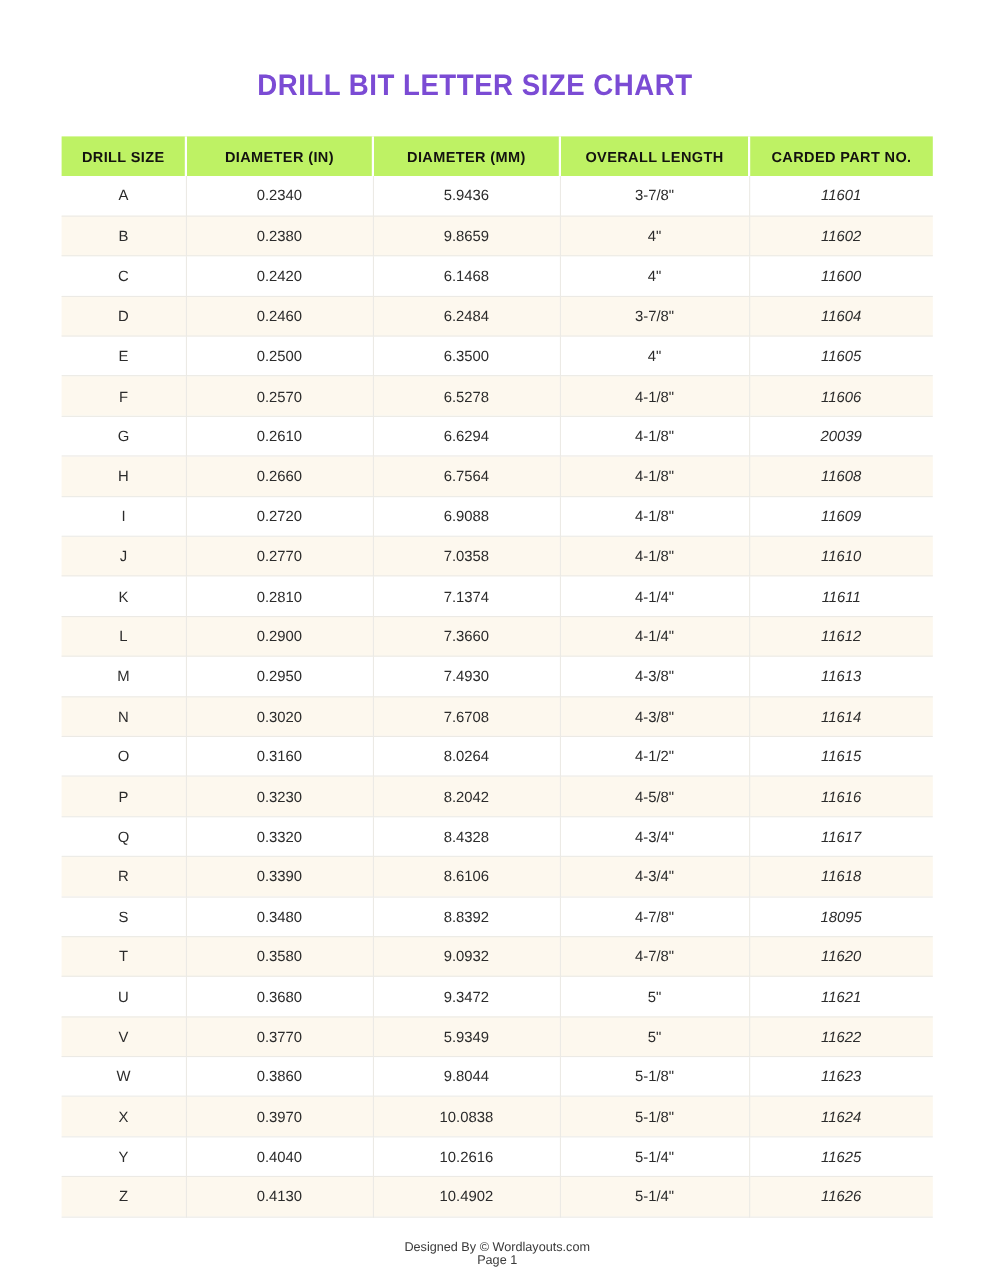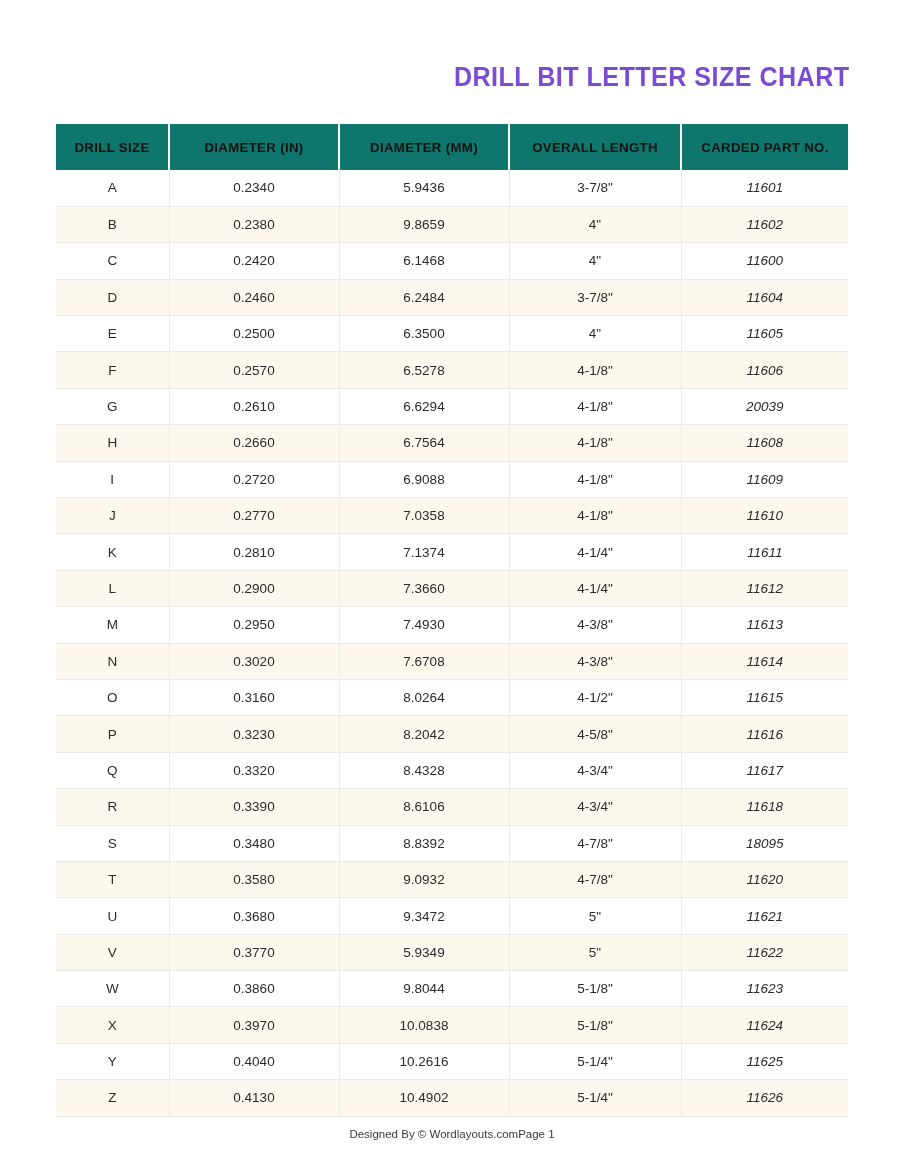--- a/index.html
+++ b/index.html
@@ -21,21 +21,21 @@
     height: 1165px;
     box-sizing: border-box;
   }
 
   
   .title-wrap {
     position: absolute;
     top: 62px;
     left: 0;
     width: 864px;
-    text-align: right;
+    text-align: center;
   }
   .chart-title {
     display: inline-block;
     font-size: 27px;
     font-weight: bold;
     letter-spacing: 0.5px;
     color: #7b4bd4;
     transform: scaleX(0.93);
     transform-origin: center;
     white-space: nowrap;
@@ -54,26 +54,26 @@
     width: 792px;
     font-size: 13.5px;
   }
   table.drill-table col.c0 { width: 113px; }
   table.drill-table col.c1 { width: 170px; }
   table.drill-table col.c2 { width: 170px; }
   table.drill-table col.c3 { width: 172px; }
   table.drill-table col.c4 { width: 167px; }
 
   thead th {
-    background: #0f766e;
+    background: #bef264;
     color: #13120f;
     font-size: 13.2px;
     font-weight: bold;
     letter-spacing: 0.35px;
-    height: 46px;
+    height: 36px;
     text-align: center;
     vertical-align: middle;
     padding: 0 4px;
     border-right: 2px solid #ffffff;
     box-sizing: border-box;
     white-space: nowrap;
   }
   thead th:last-child { border-right: none; }
 
   tbody td {
@@ -93,24 +93,25 @@
   tbody tr.even td { background: #fdf8ee; }
   tbody tr:last-child td { border-bottom: 1px solid #eceae5; }
 
   
   .footer {
     position: absolute;
     left: 56px;
     right: 52px;
     top: 1128px;
     display: flex;
-    justify-content: center;
+    justify-content: space-between;
     align-items: center;
     font-size: 11.5px;
     color: #3a3a3a;
+    flex-direction: column;
   }
   .footer-left, .footer-right { white-space: nowrap; }
 </style>
 </head>
 <body>
 
 <div class="page">
 
   <div class="title-wrap">
     <div class="chart-title">DRILL BIT LETTER SIZE CHART</div>

